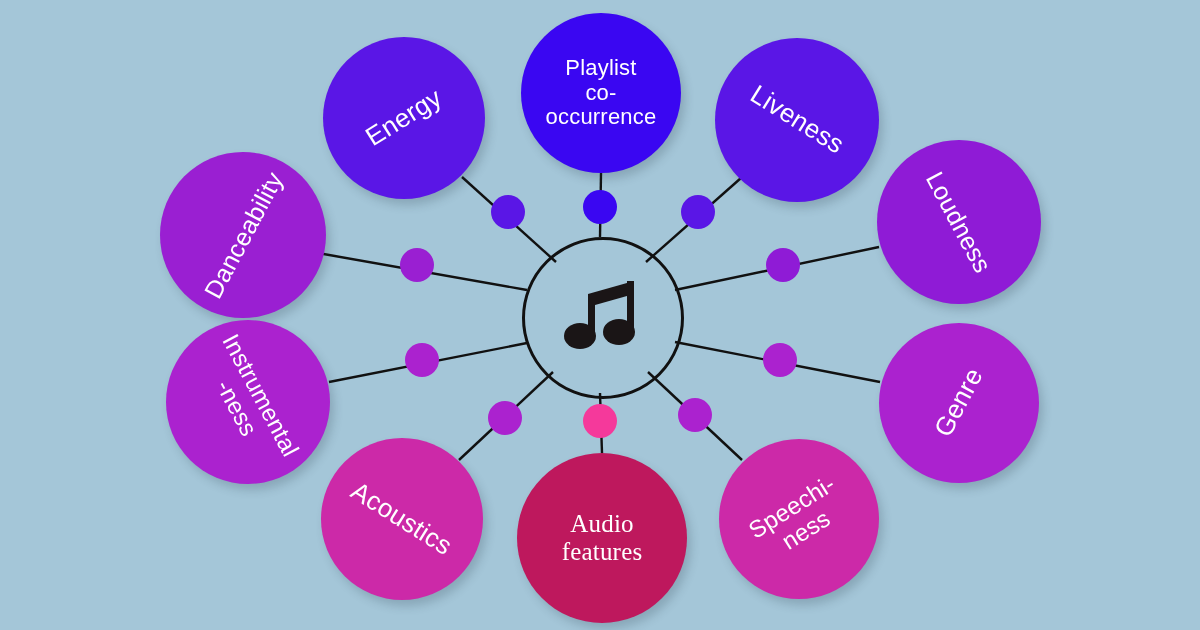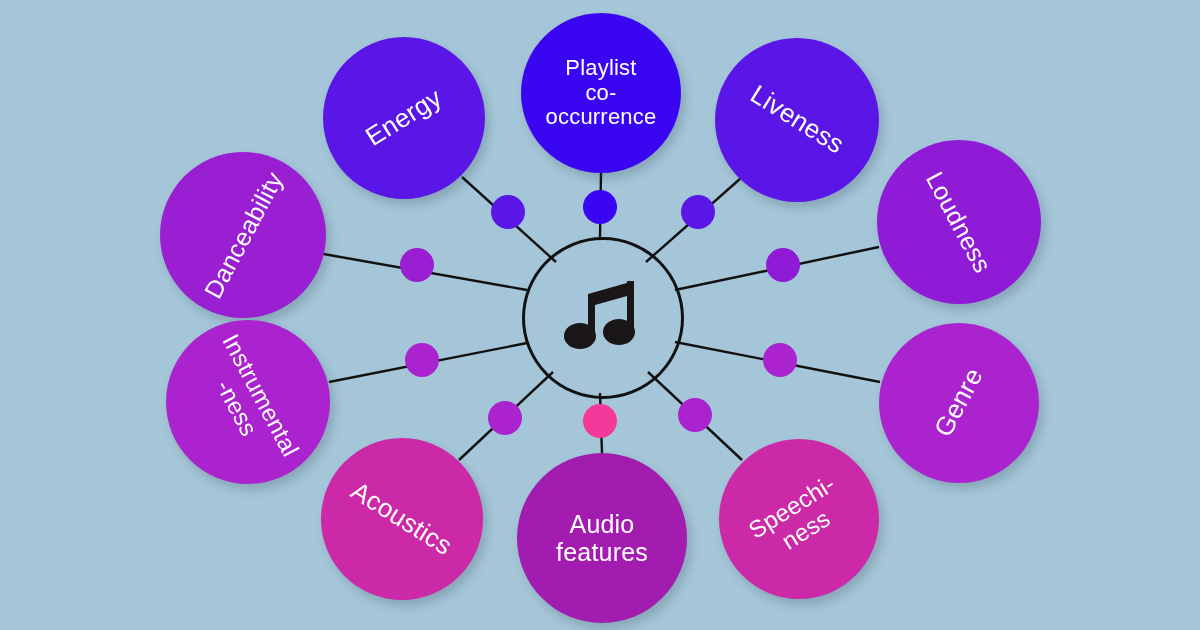--- a/index.html
+++ b/index.html
@@ -95,21 +95,21 @@
       <div class="node" style="left: 877px; top: 140px; width: 164px; height: 164px; background: rgb(143, 27, 214);">
         <span class="label" style="font-size: 25px; transform: rotate(62deg);">Loudness</span>
       </div>
       <div class="node" style="left: 879px; top: 323px; width: 160px; height: 160px; background: rgb(171, 34, 207);">
         <span class="label" style="font-size: 26px; transform: rotate(-62deg);">Genre</span>
       </div>
       <div class="node" style="left: 719px; top: 439px; width: 160px; height: 160px; background: rgb(204, 41, 168);">
         <span class="label" style="font-size: 24px; transform: rotate(-32deg);">Speechi-
 ness</span>
       </div>
-      <div class="node" style="left: 517px; top: 453px; width: 170px; height: 170px; background: #a21caf;">
+      <div class="node" style="left: 517px; top: 453px; width: 170px; height: 170px; background: #be185d; font-family: Liberation Serif, serif;">
         <span class="label" style="font-size: 25px; transform: rotate(0deg);">Audio
 features</span>
       </div>
       <div class="node" style="left: 321px; top: 438px; width: 162px; height: 162px; background: rgb(204, 41, 168);">
         <span class="label" style="font-size: 26px; transform: rotate(32deg);">Acoustics</span>
       </div>
       <div class="node" style="left: 166px; top: 320px; width: 164px; height: 164px; background: rgb(171, 34, 207);">
         <span class="label" style="font-size: 24px; transform: rotate(62deg);">Instrumental
 -ness</span>
       </div>

